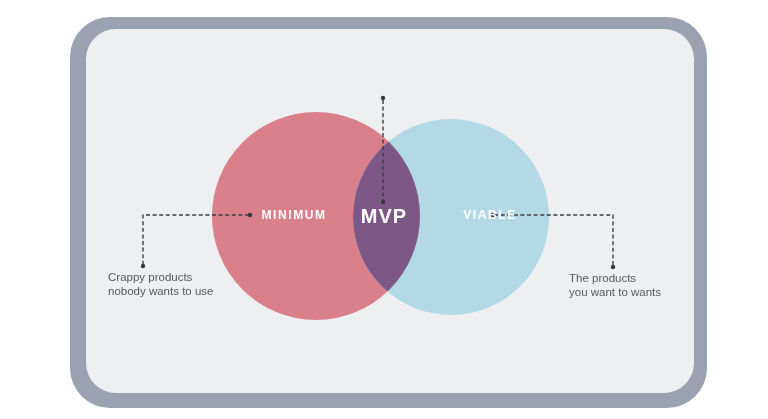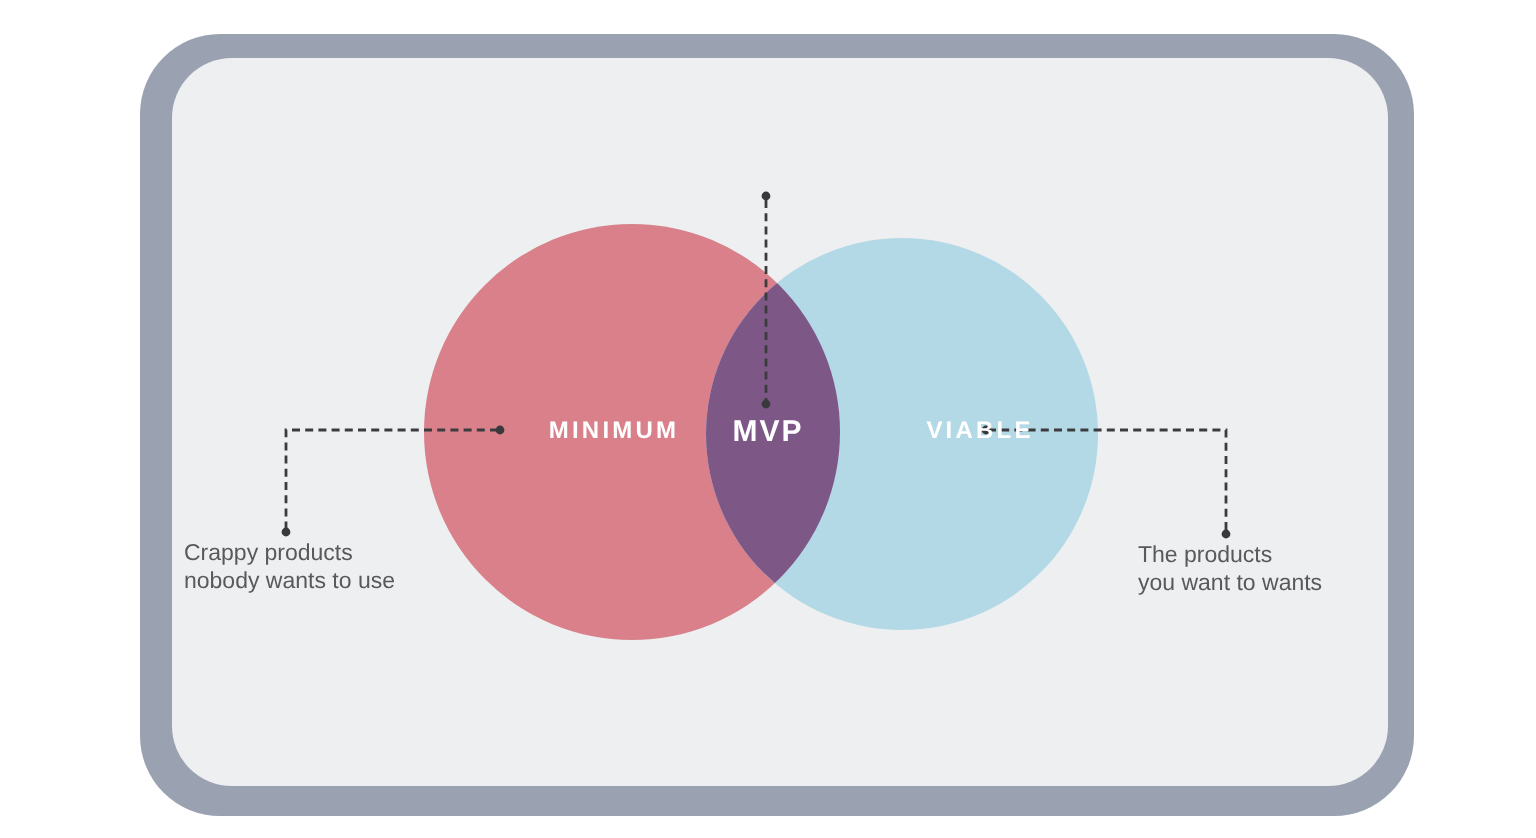--- a/index.html
+++ b/index.html
@@ -44,42 +44,42 @@
   }
   .circle-label {
     position: absolute;
     transform: translate(-50%, -50%);
     color: #ffffff;
     font-weight: 700;
     font-size: 12px;
     letter-spacing: 1.6px;
     white-space: nowrap;
   }
-  .label-minimum { left: 307px; top: 215px; }
+  .label-minimum { left: 294px; top: 215px; }
   .label-viable  { left: 490px; top: 215px; }
   .label-mvp {
     left: 384px; top: 216px;
-    font-size: 15px;
+    font-size: 20px;
     letter-spacing: 1px;
   }
   .annotation {
     position: absolute;
     font-size: 11.5px;
     line-height: 13.5px;
     color: #58595c;
     white-space: nowrap;
   }
   .annotation .ann-title {
     display: block;
     font-weight: 700;
     color: #3b3b3e;
   }
   .annotation span { display: block; }
   .ann-top   { left: 337px; top: 52px; }
-  .ann-left  { left: 92px;  top: 271px; }
+  .ann-left  { left: 108px;  top: 271px; }
   .ann-right { left: 569px; top: 272px; }
 </style>
 </head>
 <body>
 
 <div class="stage">
 
   <div class="card-outer">
     <div class="card-inner"></div>
   </div>

